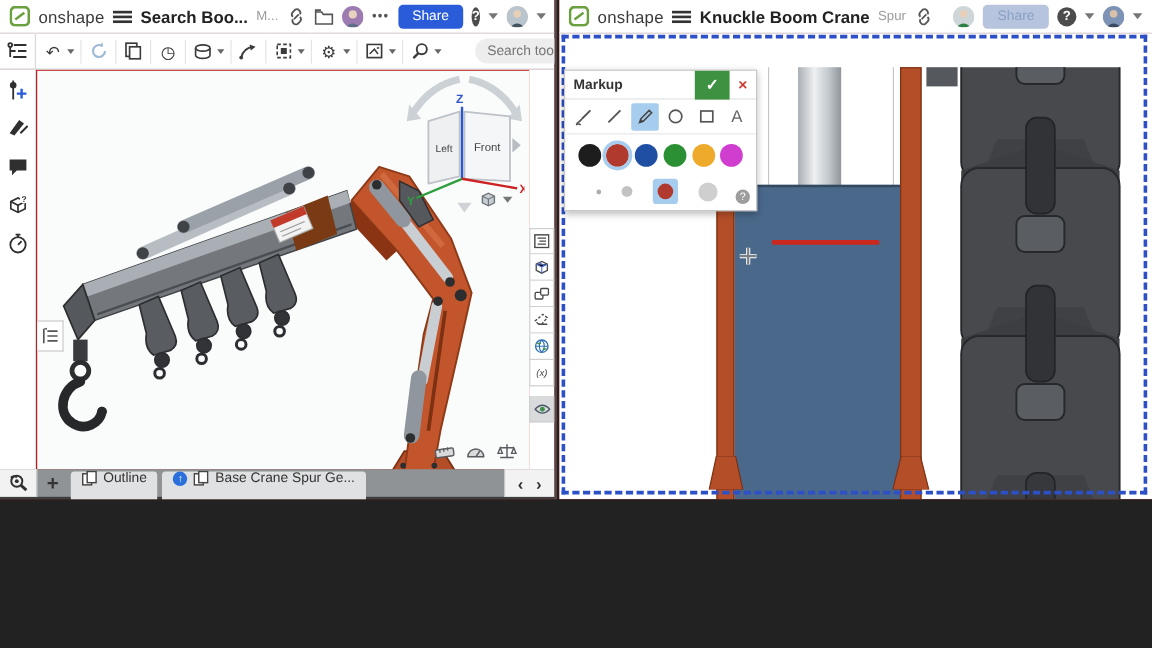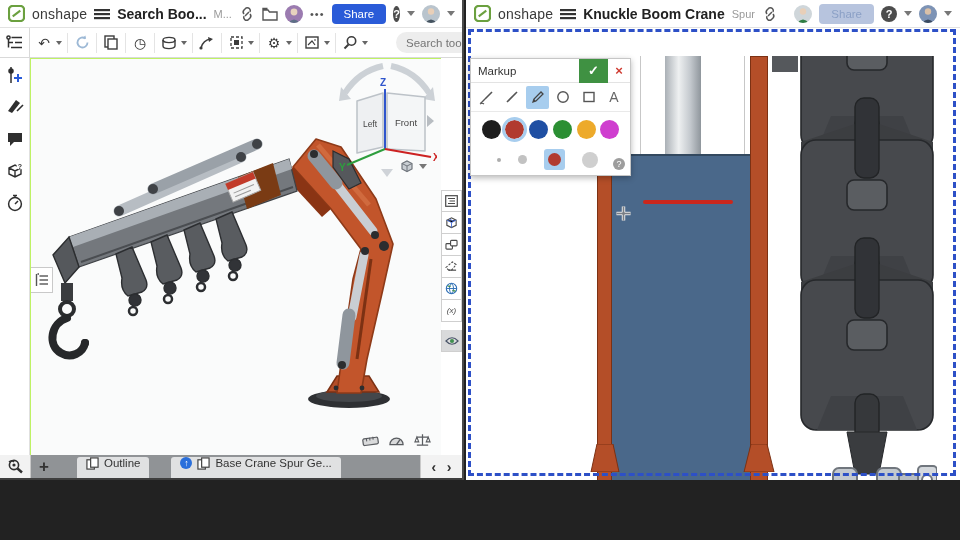--- a/index.html
+++ b/index.html
@@ -1,18 +1,18 @@
 <!DOCTYPE html>
 <html><head>
 <meta charset="utf-8">
 <style>
 * { box-sizing:border-box; margin:0; padding:0; }
 html,body { width:960px; height:540px; }
 body { position:relative; font-family:"Liberation Sans",sans-serif; background:#222; overflow:hidden; }
-.window { position:absolute; top:0; height:480px; background:#bef264; overflow:hidden; }
+.window { position:absolute; top:0; height:416px; background:#b91c1c; overflow:hidden; }
 .lw { left:0; width:464px; border-right:2px solid #4a4a4a; }
 .rw { left:466px; width:494px; }
 
 
 .hdr { position:absolute; left:0; top:0; right:0; height:28px; background:#fff; display:flex; align-items:center; gap:7px; padding:0 8px; border-bottom:1px solid #e2e2e2; z-index:30; }
 .logo-badge { width:17px; height:17px; flex:0 0 auto; }
 .app-name { font-size:14px; color:#3a3a3a; letter-spacing:.2px; }
 .doc-title { font-size:14px; font-weight:bold; color:#222; white-space:nowrap; }
 .branch { font-size:11px; color:#9a9a9a; white-space:nowrap; }
 .hicon { width:16px; height:16px; color:#555; flex:0 0 auto; }
@@ -48,21 +48,21 @@
 .flyout { position:absolute; left:0px; top:208px; width:22px; height:26px; background:#fff; border:1px solid #c9c9c9; border-left:none; display:flex; align-items:center; justify-content:center; }
 .measure-dock { position:absolute; right:10px; bottom:8px; display:flex; gap:9px; color:#595c60; }
 .measure-dock svg { width:17px; height:15px; }
 .viewcube { position:absolute; right:4px; top:0px; width:100px; height:122px; }
 .cube-menu { position:absolute; right:14px; top:100px; display:flex; align-items:center; gap:4px; color:#555; }
 
 
 .tabbar { position:absolute; left:0; bottom:0; right:0; height:25px; background:#909396; display:flex; align-items:stretch; z-index:25; border-bottom:2px solid #3e3e3e; }
 .tb-search { width:31px; background:#f2f2f2; display:flex; align-items:center; justify-content:center; border-right:1px solid #c9c9c9; }
 .add-tab { width:26px; display:flex; align-items:center; justify-content:center; color:#333; font-size:17px; font-weight:bold; }
-.tab { display:flex; align-items:flex-start; gap:5px; padding:0 9px; margin:2px 2px 0 20px; background:#e0e1e2; border-radius:3px 3px 0 0; font-size:11.5px; color:#333; white-space:nowrap; }
+.tab { display:flex; align-items:flex-end; gap:5px; padding:12px 9px; margin:2px 2px 0 2px; background:#e0e1e2; border-radius:3px 3px 0 0; font-size:11.5px; color:#333; white-space:nowrap; }
 .tab.active { background:#fff; border-bottom:3px solid #2a5bd8; font-weight:bold; color:#1e1e1e; margin-top:1px; }
 .tab .tava { width:15px; height:15px; border-radius:50%; overflow:hidden; }
 .tab-nav { margin-left:auto; width:42px; background:#f2f2f2; display:flex; align-items:center; justify-content:space-evenly; color:#333; font-size:14px; font-weight:bold; border-left:1px solid #c9c9c9; }
 .blue-dot { width:12px; height:12px; border-radius:50%; background:#2a6fdb; color:#fff; font-size:9px; display:flex; align-items:center; justify-content:center; font-weight:bold; }
 
 
 .vp-right { position:absolute; left:0; top:28px; right:0; bottom:0; background:#fff; overflow:hidden; }
 .share-border { position:absolute; left:2px; top:29px; right:4px; bottom:4px; border:3px dashed #2d50c7; pointer-events:none; z-index:40; }
 .column-blue { position:absolute; left:146px; top:126px; width:138px; height:406px; border-top:2px solid #33495f; }
 .rail { position:absolute; top:126px; width:15px; height:380px; }
@@ -72,21 +72,21 @@
 .housing-line { position:absolute; top:28px; width:1px; height:99px; background:#c7c7c7; }
 .cylinder { position:absolute; left:199px; top:28px; width:36px; height:99px; background:linear-gradient(90deg,#aab0b6 0%,#eef0f1 38%,#c4c9ce 70%,#8f969c 100%); }
 .cap-dark { position:absolute; left:306px; top:28px; width:26px; height:16px; background:#55585c; }
 .redline { position:absolute; left:177px; top:172px; width:90px; height:4px; border-radius:2px; z-index:8; }
 .crosshair { position:absolute; left:150px; top:178px; width:15px; height:15px; z-index:9; }
 .chain-wrap { position:absolute; left:331px; top:28px; width:140px; height:508px; }
 
 
 .markup { position:absolute; left:4px; top:30px; width:161px; height:118px; background:#fff; border:1px solid #c6c6c6; box-shadow:0 2px 6px rgba(0,0,0,.28); z-index:50; }
 .mk-hdr { height:24px; display:flex; align-items:center; border-bottom:1px solid #e3e3e3; }
-.mk-title { font-size:11.5px; font-weight:normal; color:#333; padding-left:7px; flex:1; }
+.mk-title { font-size:11.5px; font-weight:bold; color:#333; padding-left:7px; flex:1; }
 .mk-ok { width:29px; height:24px; background:#3f9142; color:#fff; font-size:13px; font-weight:bold; display:flex; align-items:center; justify-content:center; }
 .mk-x { width:22px; height:24px; color:#cf3b31; font-size:13px; font-weight:bold; display:flex; align-items:center; justify-content:center; }
 .mk-tools { height:29px; display:flex; align-items:center; justify-content:space-evenly; border-bottom:1px solid #e9e9e9; padding:0 2px; }
 .mk-tool { width:23px; height:23px; display:flex; align-items:center; justify-content:center; color:#555; border-radius:2px; }
 .mk-tool.sel { background:#a7cdee; }
 .mk-a { font-size:14px; color:#666; }
 .mk-colors { height:34px; display:flex; align-items:center; justify-content:space-evenly; padding:0 6px; }
 .swatch { width:19px; height:19px; border-radius:50%; }
 .swatch.sel { outline:3px solid #a7cdee; }
 .mk-sizes { height:27px; display:flex; align-items:center; padding-left:26px; gap:17px; position:relative; }

